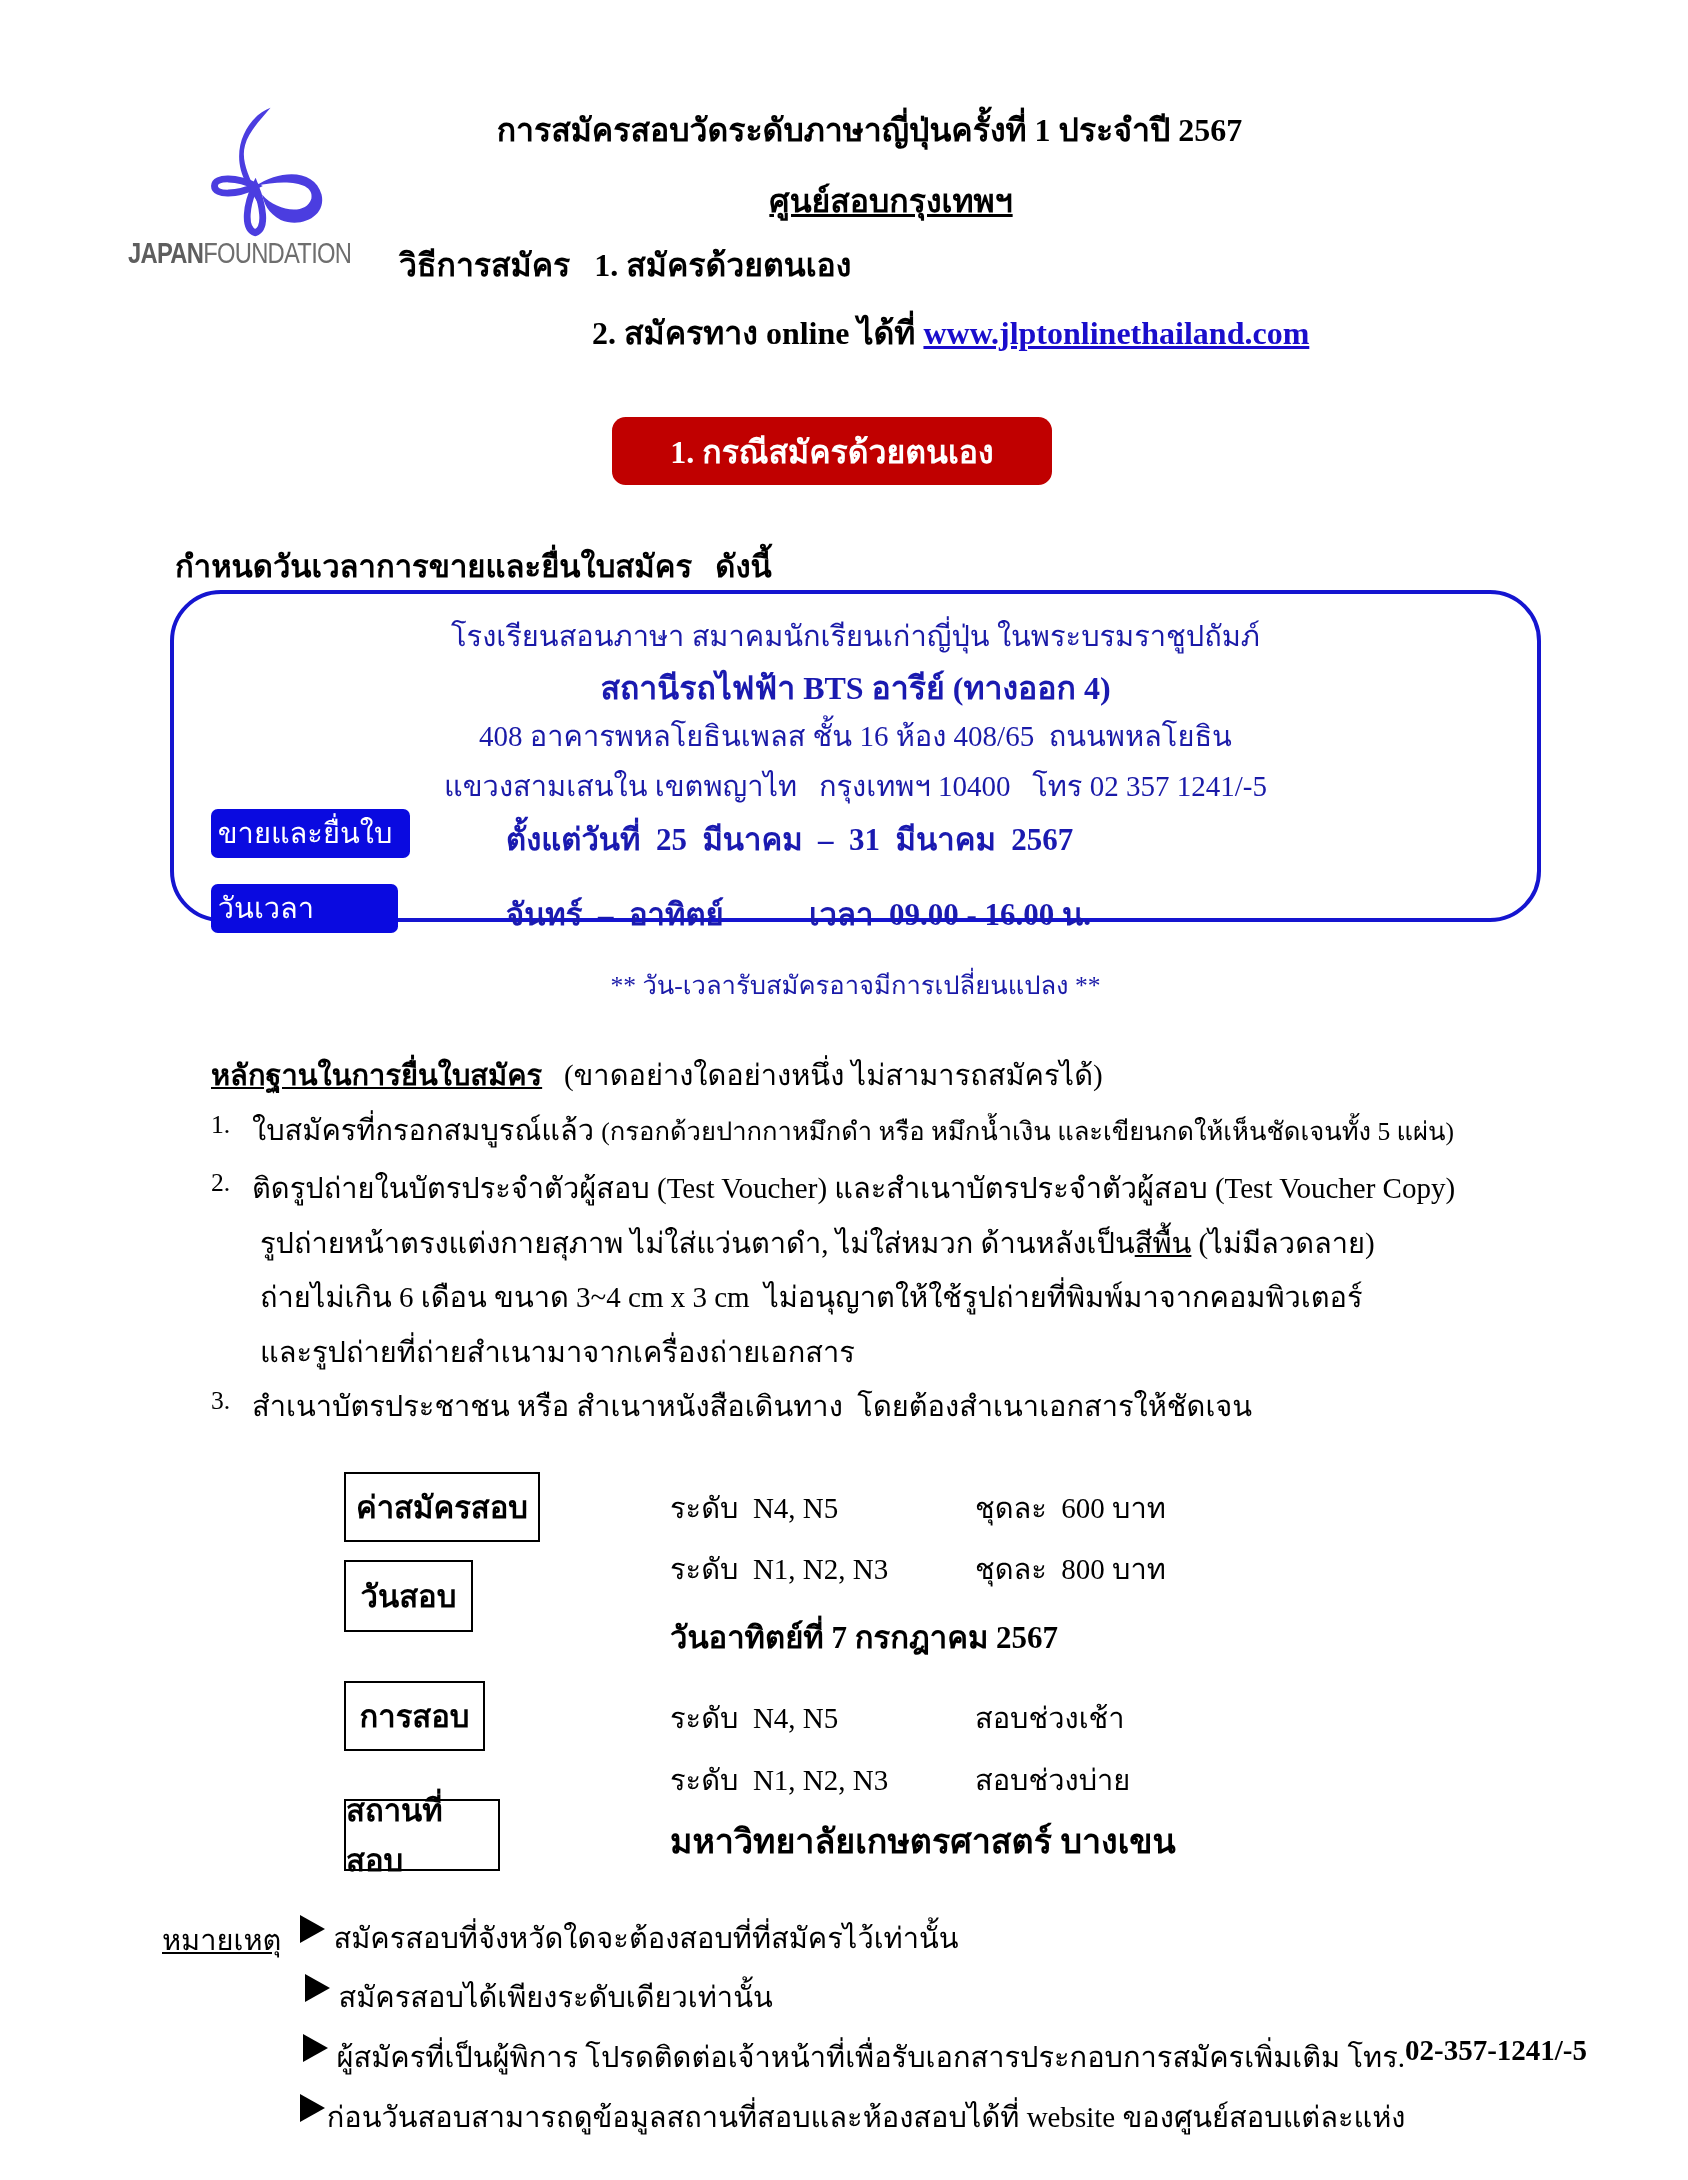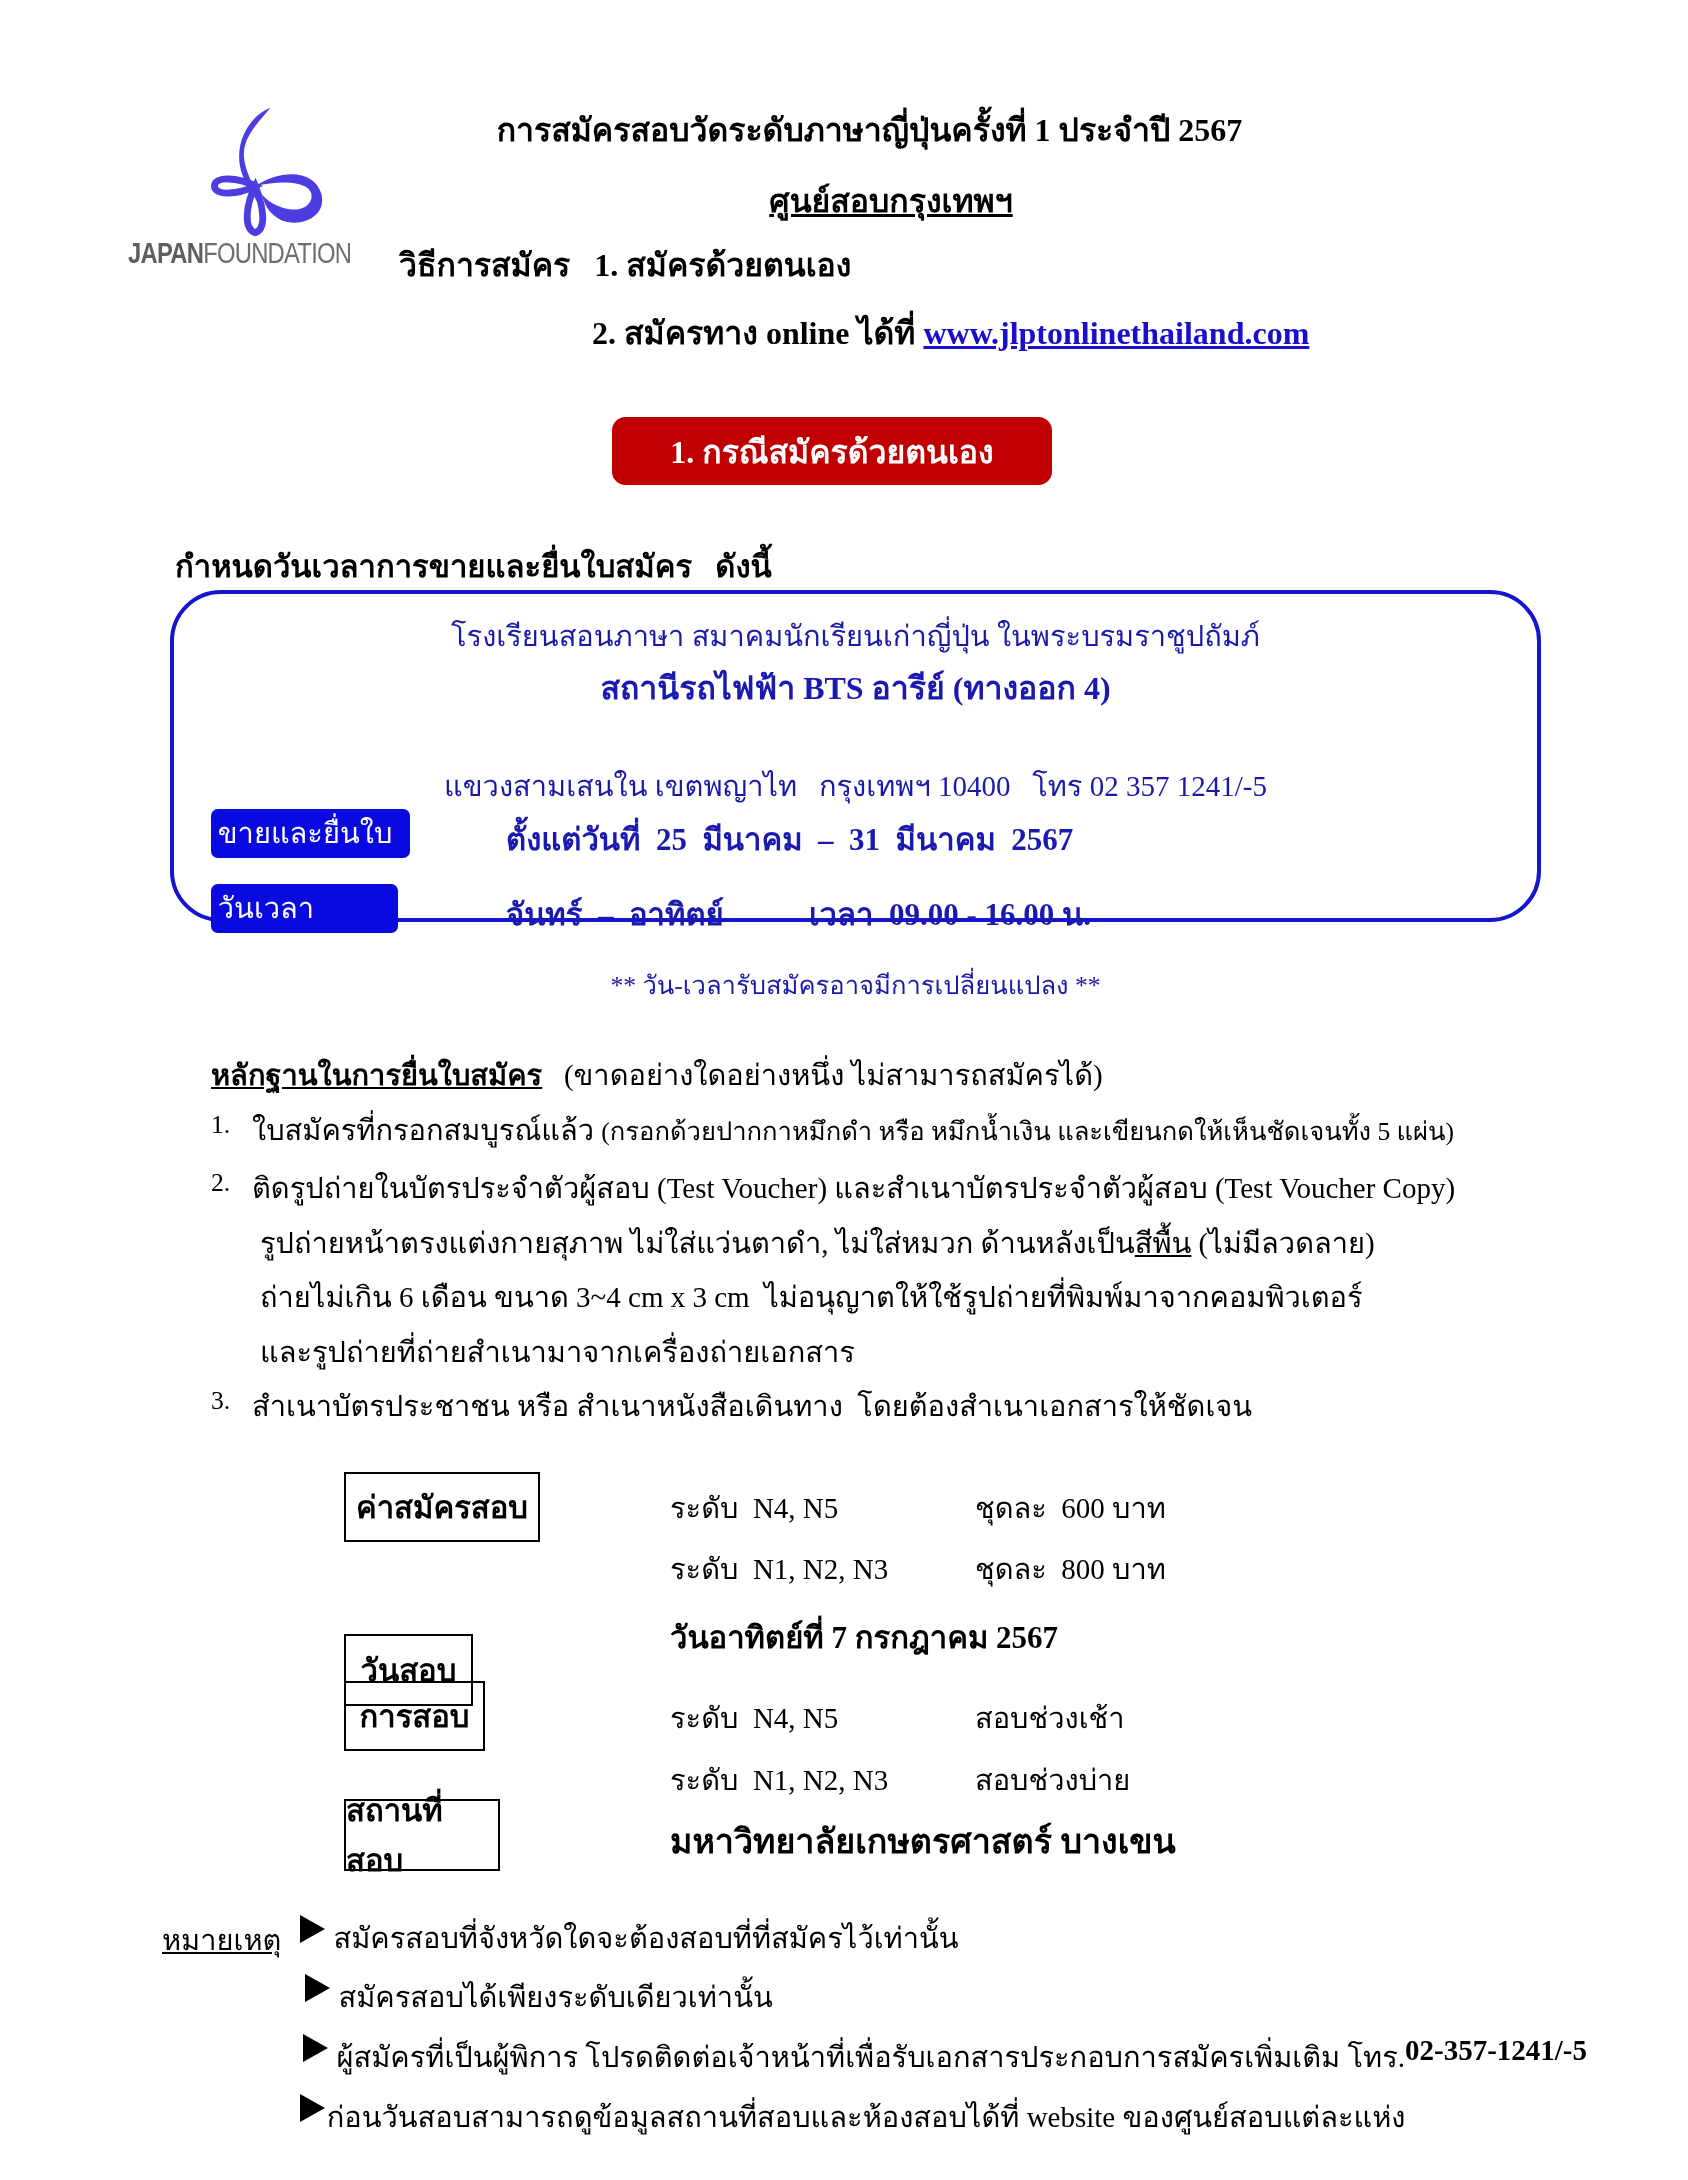--- a/index.html
+++ b/index.html
@@ -64,20 +64,21 @@
 <div class="abs center-sub">ศูนย์สอบกรุงเทพฯ</div>
 <div class="abs method"><span>วิธีการสมัคร</span>   <span>1. สมัครด้วยตนเอง</span></div>
 <div class="abs method2"><span>2. สมัครทาง online ได้ที่</span> <a>www.jlptonlinethailand.com</a></div>
 
 <div class="abs banner">1. กรณีสมัครด้วยตนเอง</div>
 
 <div class="abs schedule-intro" style="white-space:pre;">กำหนดวันเวลาการขายและยื่นใบสมัคร   ดังนี้</div>
 <div class="abs box">
   <div class="bline bl1">โรงเรียนสอนภาษา สมาคมนักเรียนเก่าญี่ปุ่น ในพระบรมราชูปถัมภ์</div>
   <div class="bline bl2"><span>สถานีรถไฟฟ้า BTS อารีย์  (ทางออก 4)</span></div>
+  <div class="bline bl3" style="white-space:pre;">408 อาคารพหลโยธินเพลส ชั้น 16 ห้อง 408/65  ถนนพหลโยธิน</div>
   <div class="bline bl4" style="white-space:pre;">แขวงสามเสนใน เขตพญาไท   กรุงเทพฯ 10400   โทร 02 357 1241/-5</div>
   <div class="btag btag1">ขายและยื่นใบสมัคร</div>
   <div class="bval bv1">ตั้งแต่วันที่  25  มีนาคม  –  31  มีนาคม  2567</div>
   <div class="btag btag2">วันเวลาทำการ</div>
   <div class="bval bv2">จันทร์  –  อาทิตย์</div>
   <div class="bval bv3">เวลา  09.00 - 16.00 น.</div>
   <div class="bline bl5">** วัน-เวลารับสมัครอาจมีการเปลี่ยนแปลง **</div>
 </div>
 
 <div class="abs req-head"><u>หลักฐานในการยื่นใบสมัคร</u>   <span>(ขาดอย่างใดอย่างหนึ่ง ไม่สามารถสมัครได้)</span></div>
@@ -101,21 +102,21 @@
   <span class="req-num" style="top:3.4px;">3.</span>
   <span class="req-text" style="white-space:pre;">สำเนาบัตรประชาชน หรือ สำเนาหนังสือเดินทาง  โดยต้องสำเนาเอกสารให้ชัดเจน</span>
 </div>
 
 <div class="abs label-box" style="left:344px;top:1472px;width:196px;height:70px;">ค่าสมัครสอบ</div>
 <div class="abs info" style="left:670px;top:1485px;">ระดับ  N4, N5</div>
 <div class="abs info" style="left:975px;top:1485px;">ชุดละ  600 บาท</div>
 <div class="abs info" style="left:670px;top:1546px;">ระดับ  N1, N2, N3</div>
 <div class="abs info" style="left:975px;top:1546px;">ชุดละ  800 บาท</div>
 
-<div class="abs label-box" style="left:344px;top:1634px;width:129px;height:72px;">วันสอบ</div>
+<div class="abs label-box" style="left:344px;top:1560px;width:129px;height:72px;">วันสอบ</div>
 <div class="abs info-bold" style="left:670px;top:1612px;">วันอาทิตย์ที่ 7 กรกฎาคม 2567</div>
 
 <div class="abs label-box" style="left:344px;top:1681px;width:141px;height:70px;">การสอบ</div>
 <div class="abs info" style="left:670px;top:1695px;">ระดับ  N4, N5</div>
 <div class="abs info" style="left:975px;top:1695px;">สอบช่วงเช้า</div>
 <div class="abs info" style="left:670px;top:1757px;">ระดับ  N1, N2, N3</div>
 <div class="abs info" style="left:975px;top:1757px;">สอบช่วงบ่าย</div>
 
 <div class="abs label-box" style="left:344px;top:1799px;width:156px;height:72px;">สถานที่สอบ</div>
 <div class="abs info-bold" style="left:670px;top:1814px;font-size:34px;">มหาวิทยาลัยเกษตรศาสตร์ บางเขน</div>

